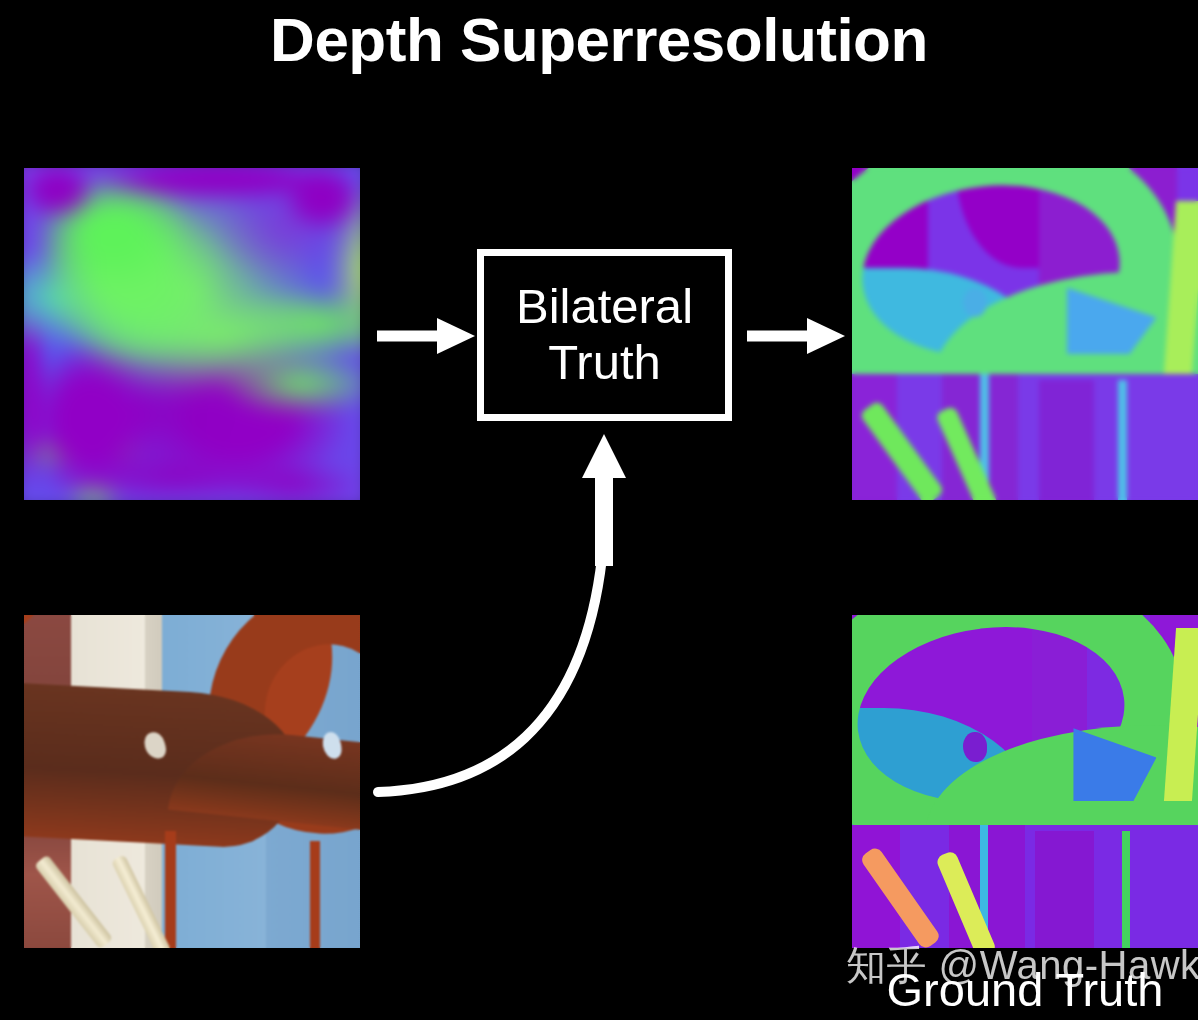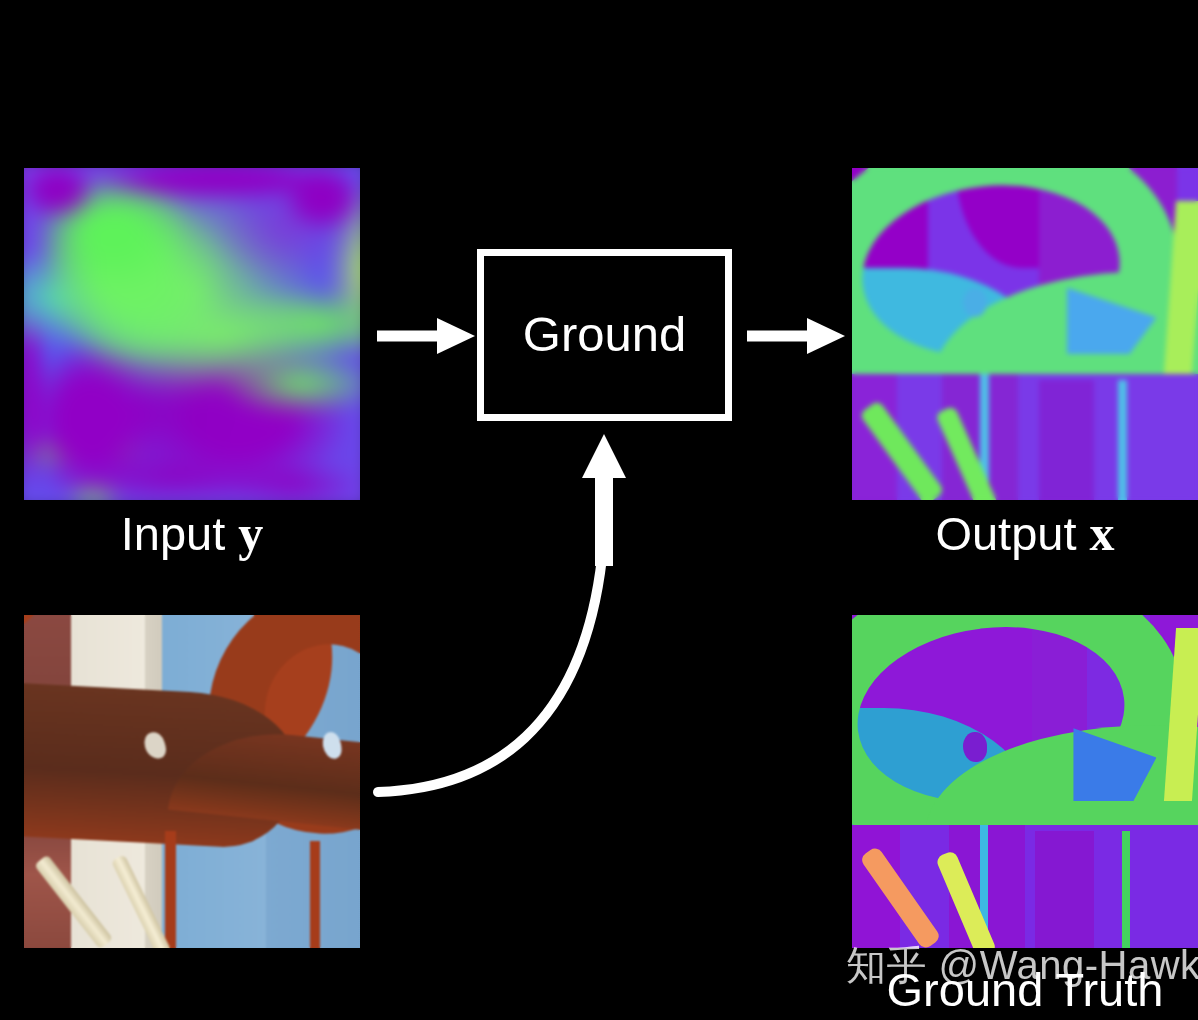--- a/index.html
+++ b/index.html
@@ -310,29 +310,26 @@
     white-space: nowrap;
     letter-spacing: 0.5px;
     pointer-events: none;
   }
 </style>
 </head>
 <body>
 
 <div id="slide">
 
+  <div class="title">Depth Superresolution</div>
 
   <div class="panel" id="panel-input">
     <div class="img" id="img-input" style="width:100%;height:100%;">
       <div class="depth-base"></div>
     </div>
-  </div>
-  <div class="caption" id="cap-input">
-    <span>Input</span>
-    <span class="mathvar">y</span>
   </div>
 
   <div class="panel" id="panel-output">
     <div class="img" id="img-output" style="width:100%;height:100%;">
       <div class="depth-base"></div>
       <div class="shape sky-left"></div>
       <div class="shape sky-midl"></div>
       <div class="shape sky-mid"></div>
       <div class="shape sky-right"></div>
       <div class="shape mid-blue"></div>
@@ -346,24 +343,20 @@
       <div class="shape lv-dark1"></div>
       <div class="shape lv-dark2"></div>
       <div class="shape lv-dark3"></div>
       <div class="shape post1"></div>
       <div class="shape post2"></div>
       <div class="shape stick1"></div>
       <div class="shape stick2"></div>
       <div class="shape softener"></div>
     </div>
   </div>
-  <div class="caption" id="cap-output">
-    <span>Output</span>
-    <span class="mathvar">x</span>
-  </div>
 
   <div class="panel" id="panel-reference">
     <div class="img" id="img-ref" style="width:100%;height:100%;">
       <div class="photo"></div>
       <div class="shape brick"></div>
       <div class="shape rust-arc"></div>
       <div class="shape rust-arc-right"></div>
       <div class="shape rust-arc-dark"></div>
       <div class="shape rust-band2"></div>
       <div class="shape hole1"></div>
@@ -397,21 +390,22 @@
       <div class="shape gt-post2"></div>
       <div class="shape gt-stick1"></div>
       <div class="shape gt-stick2"></div>
     </div>
   </div>
   <div class="caption" id="cap-gt">
     <span>Ground Truth</span>
   </div>
 
   <div id="solver-box">
-    <div class="line">Ground</div>
+    <div class="line">Bilateral</div>
+    <div class="line">Truth</div>
   </div>
 
   <svg class="arrow-svg" id="arrow-in" width="105" height="52" viewBox="0 0 105 52">
     <path d="M 2 26 L 68 26" stroke="#ffffff" stroke-width="11" fill="none"></path>
     <path d="M 62 8 L 100 26 L 62 44 Z" fill="#ffffff"></path>
   </svg>
 
   <svg class="arrow-svg" id="arrow-out" width="105" height="52" viewBox="0 0 105 52">
     <path d="M 2 26 L 68 26" stroke="#ffffff" stroke-width="11" fill="none"></path>
     <path d="M 62 8 L 100 26 L 62 44 Z" fill="#ffffff"></path>

